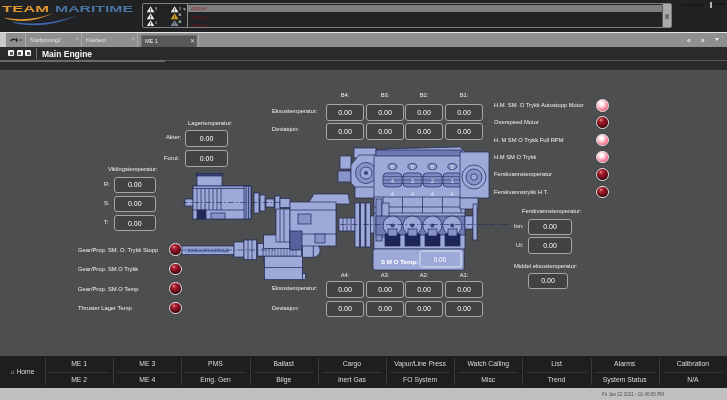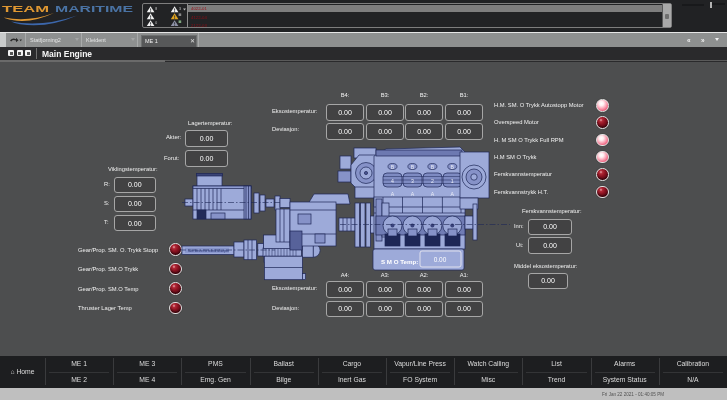--- a/index.html
+++ b/index.html
@@ -5,21 +5,21 @@
   html,body{margin:0;padding:0;}
   *{-webkit-font-smoothing:antialiased;}
   body{width:727px;height:400px;overflow:hidden;background:#4d4e4f;font-family:"Liberation Sans",sans-serif;}
   .abs{position:absolute;}
   #stage{position:relative;width:727px;height:400px;}
   
   #header{left:0;top:0;width:727px;height:32px;background:#212224;}
   
   #tabbar{left:0;top:32px;width:727px;height:15px;background:#8e9090;border-top:1.5px solid #e6e6e6;box-sizing:border-box;}
   
-  #titlebar{left:0;top:47px;width:727px;height:15px;background:#2a2a2c;}
+  #titlebar{left:0;top:47px;width:727px;height:23px;background:#2a2a2c;}
   
   #content{left:0;top:0;width:727px;height:400px;background:transparent;}
   
   #nav{left:0;top:356px;width:727px;height:32px;background:#1d1e20;}
   #statusbar{left:0;top:388px;width:727px;height:12px;background:#bfbfbf;}
   .vbox{position:absolute;background:#424243;border:1px solid #a6a6a6;border-radius:3px;box-sizing:border-box;color:#fff;font-size:7px;display:flex;align-items:center;justify-content:center;}
   .lbl{position:absolute;color:#f0f0f0;font-size:5.8px;white-space:nowrap;}
   .lamp{position:absolute;width:12.6px;height:12.6px;border-radius:50%;box-sizing:border-box;}
   .lampoff{background:radial-gradient(circle at 36% 28%, #eaa7ae 0%, #b12836 16%, #8c1322 40%, #670a18 70%, #4e0612 100%);border:1.8px solid #e2e2e2;box-shadow:0 0 0 0.8px #464646, inset 0 -1.5px 2px rgba(0,0,0,.5);}
   .lampon{background:radial-gradient(circle at 40% 32%, #ffffff 0%, #ffeef1 22%, #fba9ba 48%, #ec5c7a 76%, #c92848 100%);border:1.8px solid #e2e2e2;box-shadow:0 0 0 0.8px #464646;}

